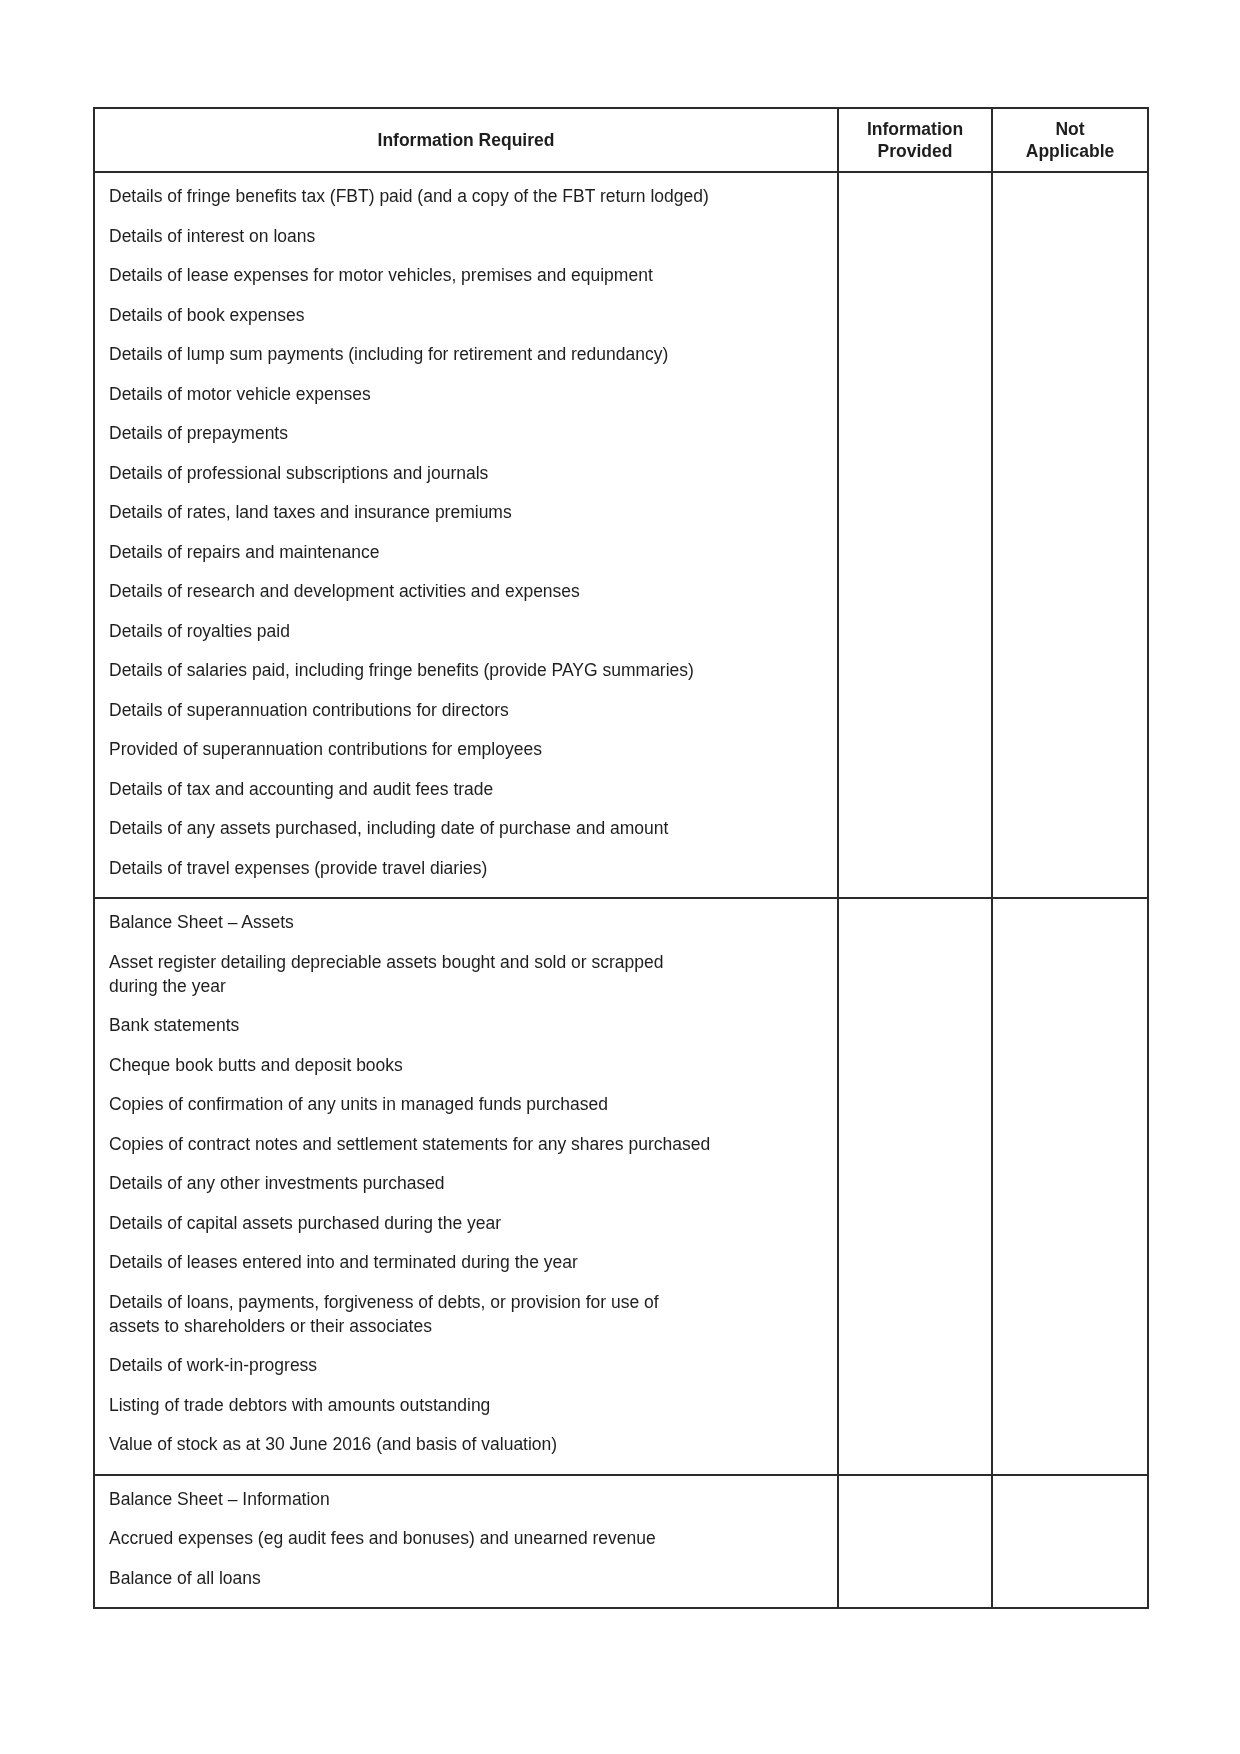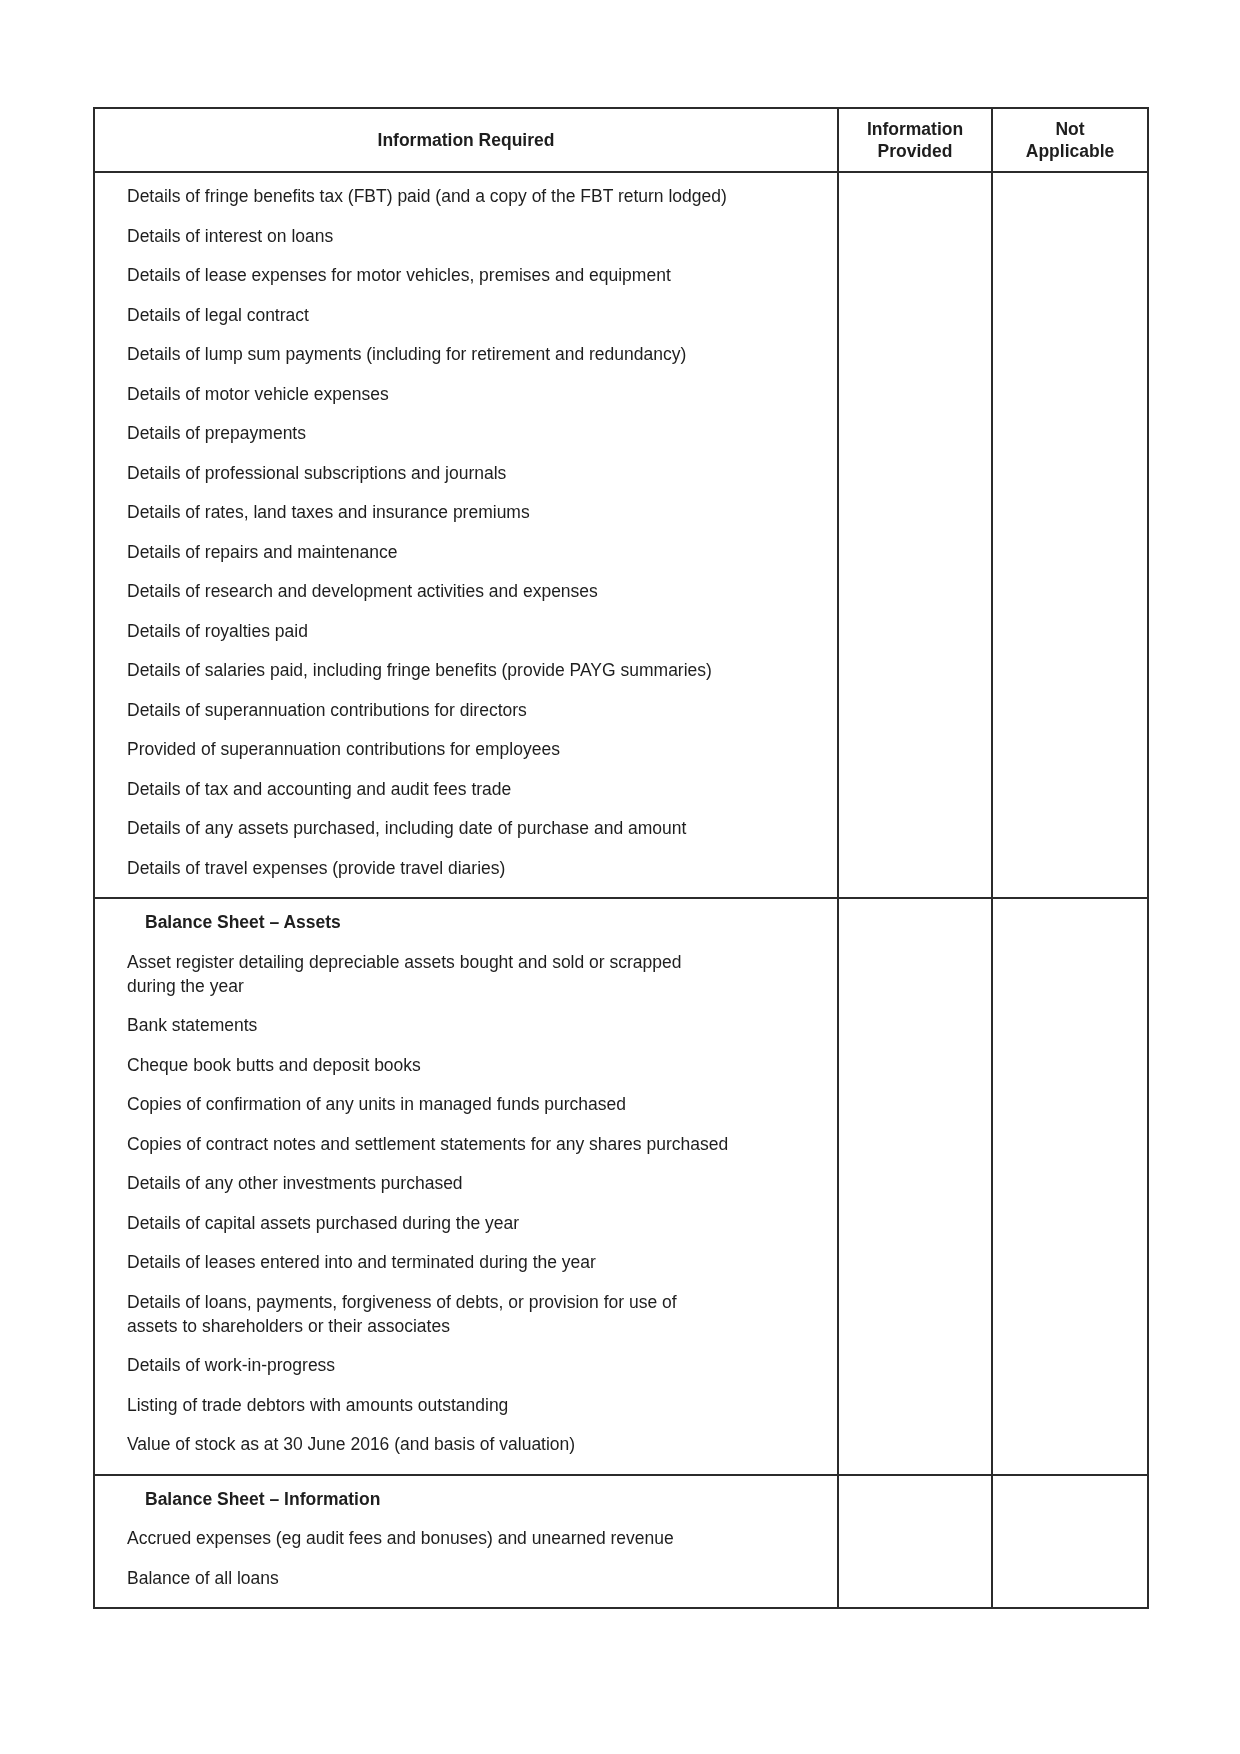--- a/index.html
+++ b/index.html
@@ -32,34 +32,33 @@
     font-size: 17.5px;
     font-weight: bold;
     text-align: center;
     vertical-align: middle;
     line-height: 22px;
     padding: 9px 4px;
     white-space: pre-line;
     color: #1e1e1e;
   }
   td.cell-info {
-    padding: 11px 8px 2px 32px;
+    padding: 11px 8px 2px 14px;
   }
   td.cell-provided, td.cell-na {
     background: #ffffff;
   }
   .cell-info p {
     margin: 0 0 15.5px 0;
     font-size: 17.5px;
     line-height: 24px;
     white-space: pre-line;
   }
   .cell-info p.section-title {
-    font-weight: bold;
-    margin-left: 18px;
+    font-weight: normal;
   }
 </style>
 </head>
 <body>
 
 <div class="page">
   <table class="checklist">
     <colgroup>
       <col class="c1">
       <col class="c2">
@@ -73,21 +72,21 @@
         <th>Not
 Applicable</th>
       </tr>
     </thead>
     <tbody id="checklist-body">
         <tr>
           <td class="cell-info">
             <p class="item">Details of fringe benefits tax (FBT) paid (and a copy of the FBT return lodged)</p>
             <p class="item">Details of interest on loans</p>
             <p class="item">Details of lease expenses for motor vehicles, premises and equipment</p>
-            <p class="item">Details of legal contract</p>
+            <p class="item">Details of book expenses</p>
             <p class="item">Details of lump sum payments (including for retirement and redundancy)</p>
             <p class="item">Details of motor vehicle expenses</p>
             <p class="item">Details of prepayments</p>
             <p class="item">Details of professional subscriptions and journals</p>
             <p class="item">Details of rates, land taxes and insurance premiums</p>
             <p class="item">Details of repairs and maintenance</p>
             <p class="item">Details of research and development activities and expenses</p>
             <p class="item">Details of royalties paid</p>
             <p class="item">Details of salaries paid, including fringe benefits (provide PAYG summaries)</p>
             <p class="item">Details of superannuation contributions for directors</p>

